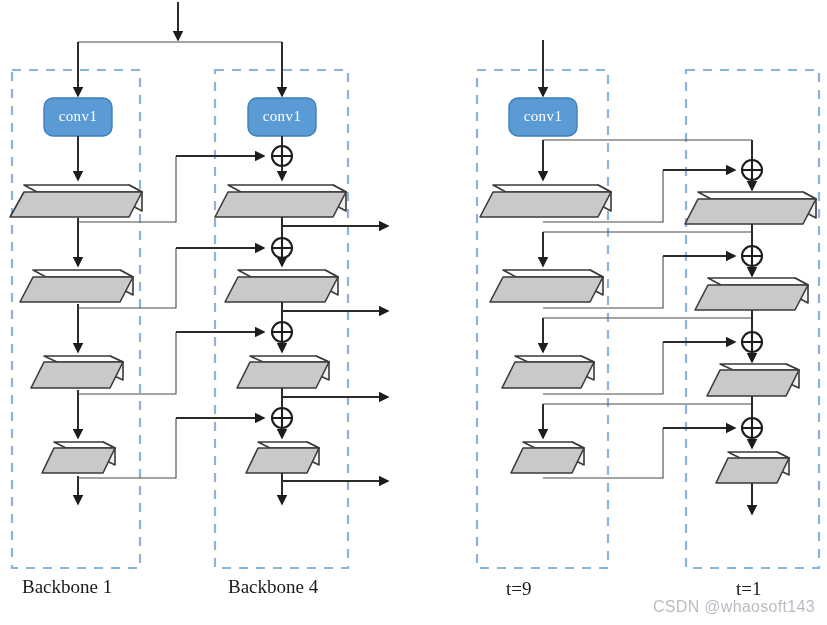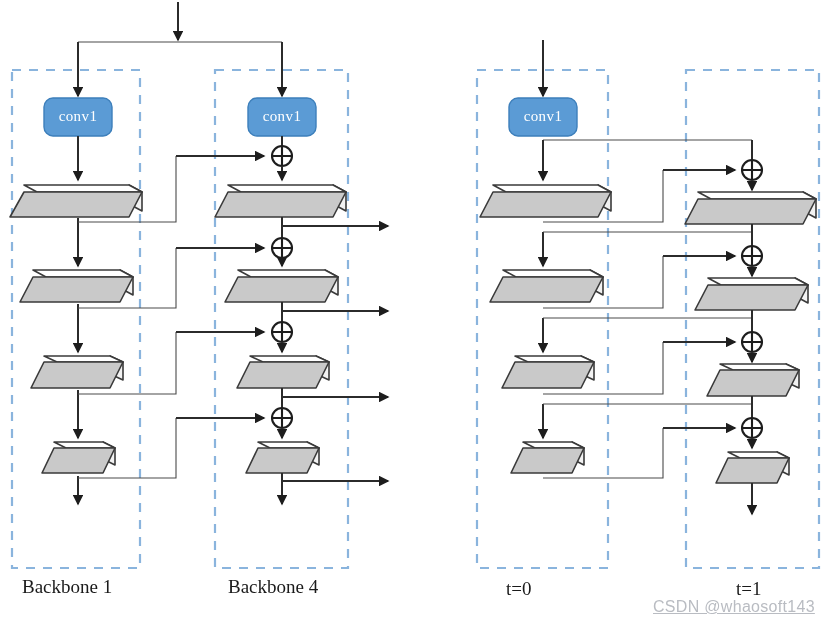--- a/index.html
+++ b/index.html
@@ -246,18 +246,18 @@
         <polygon class="slab-top" points="728,452 777,452 789,458 740,458"></polygon>
         <polygon class="slab-front" points="728,458 789,458 777,483 716,483"></polygon>
       </g>
 
       <path class="wire" d="M 752 483 L 752 514" marker-end="url(#arw)"></path>
     </g>
   </svg>
 
   <div class="panel-label" style="left:22px;top:576px;">Backbone 1</div>
   <div class="panel-label" style="left:228px;top:576px;">Backbone 4</div>
-  <div class="panel-label" style="left:506px;top:578px;">t=0</div>
+  <div class="panel-label" style="left:506px;top:578px;">t=9</div>
   <div class="panel-label" style="left:736px;top:578px;">t=1</div>
 
-  <div class="watermark" style="left:653px;top:598px;text-decoration:underline;">CSDN @whaosoft143</div>
+  <div class="watermark" style="left:653px;top:598px;">CSDN @whaosoft143</div>
 
 </div>
 
 </body></html>

